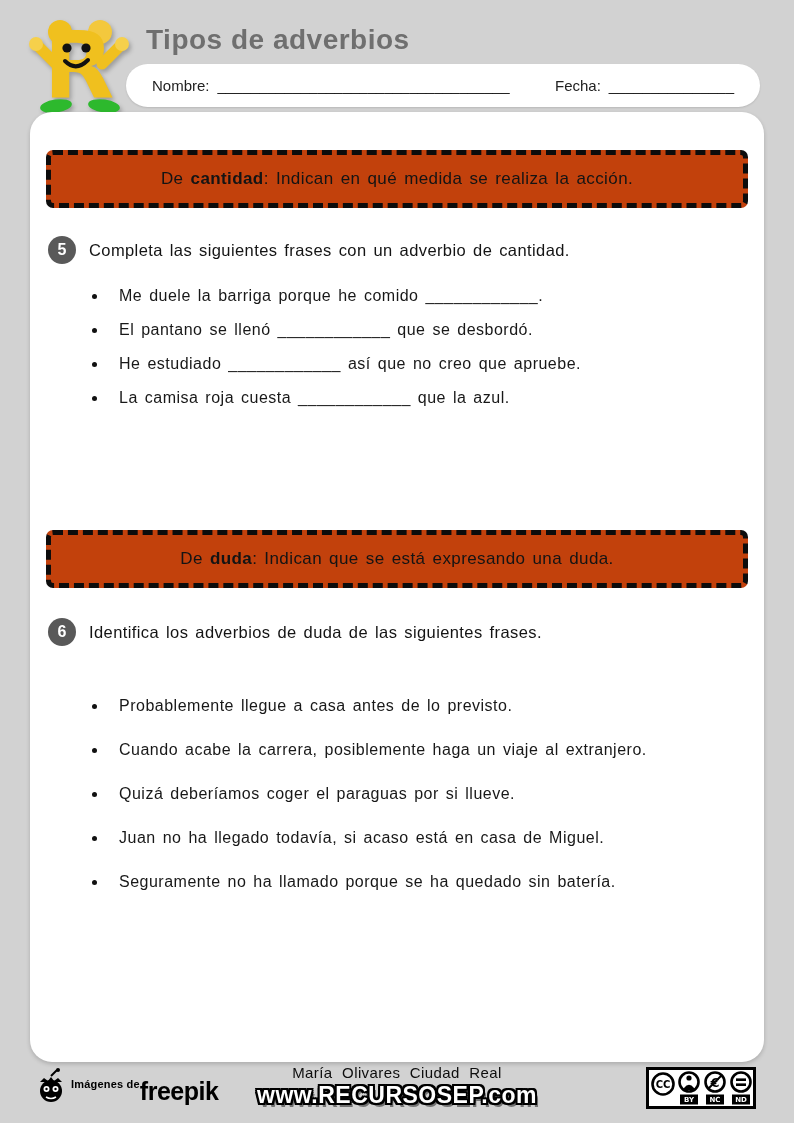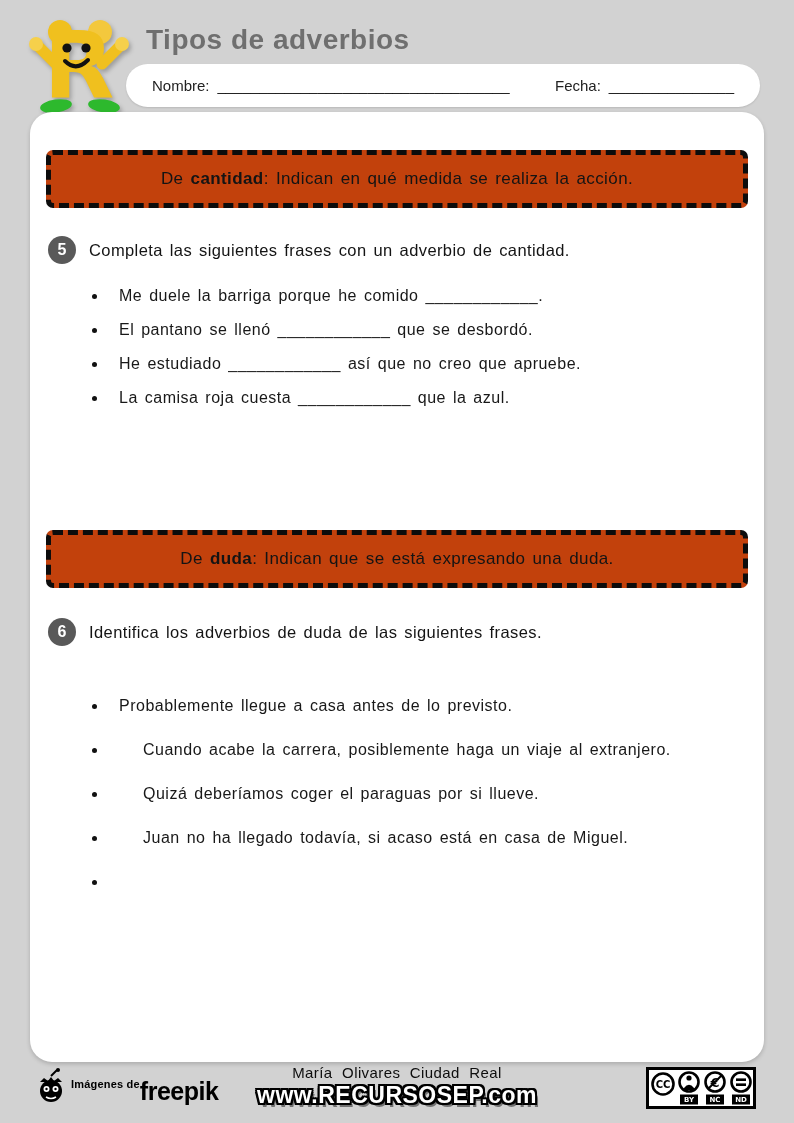--- a/index.html
+++ b/index.html
@@ -38,21 +38,21 @@
     width:28px;height:28px;border-radius:50%;background:#595959;color:#ffffff;
     font-size:16px;font-weight:700;display:flex;align-items:center;justify-content:center;
     flex:0 0 28px;
   }
   .instrtext{font-size:16.5px;letter-spacing:.4px;word-spacing:2px;color:#141414;}
   ul.blist{position:absolute;left:62px;margin:0;padding:0;list-style:none;width:650px;}
   ul.blist li{display:flex;align-items:flex-start;line-height:20px;}
   .dot{width:5px;height:5px;border-radius:50%;background:#111;margin:8px 22px 0 0;flex:0 0 5px;}
   .litext{font-size:16px;letter-spacing:.5px;word-spacing:2px;color:#181818;white-space:nowrap;}
   ul.list-a li + li{margin-top:14px;}
-  ul.list-b li + li{margin-top:24px;gap:24px;}
+  ul.list-b li + li{margin-top:24px;}
   
   .footer{position:absolute;left:0;top:1062px;width:794px;height:61px;}
   .fp{position:absolute;left:36px;top:6px;display:flex;align-items:flex-end;gap:5px;}
   .fptext{display:flex;flex-direction:row;line-height:1;}
   .fpsmall{font-size:11px;font-weight:700;color:#000;margin-bottom:1px;letter-spacing:.2px;}
   .fpbrand{font-size:25px;font-weight:700;color:#000;letter-spacing:-.5px;}
   .credits{position:absolute;left:0;top:2px;width:794px;text-align:center;}
   .author{font-size:15px;color:#0e0e0e;letter-spacing:.4px;word-spacing:5px;}
   .site{
     margin-top:1px;font-size:23px;font-weight:700;letter-spacing:.5px;color:#ffffff;
@@ -154,20 +154,21 @@
       <li>
           <span class="dot"></span>
           <span class="litext">Quizá deberíamos coger el paraguas por si llueve.</span>
         </li>
       <li>
           <span class="dot"></span>
           <span class="litext">Juan no ha llegado todavía, si acaso está en casa de Miguel.</span>
         </li>
       <li>
           <span class="dot"></span>
+          <span class="litext">Seguramente no ha llamado porque se ha quedado sin batería.</span>
         </li>
     </ul>
   </div>
 
   <div class="footer">
 
     <div class="fp">
       <svg width="30" height="36" viewBox="0 0 30 36" aria-hidden="true">
         <line x1="15" y1="8" x2="21" y2="2" stroke="#000" stroke-width="2"></line>
         <circle cx="22" cy="2" r="2" fill="#000"></circle>

